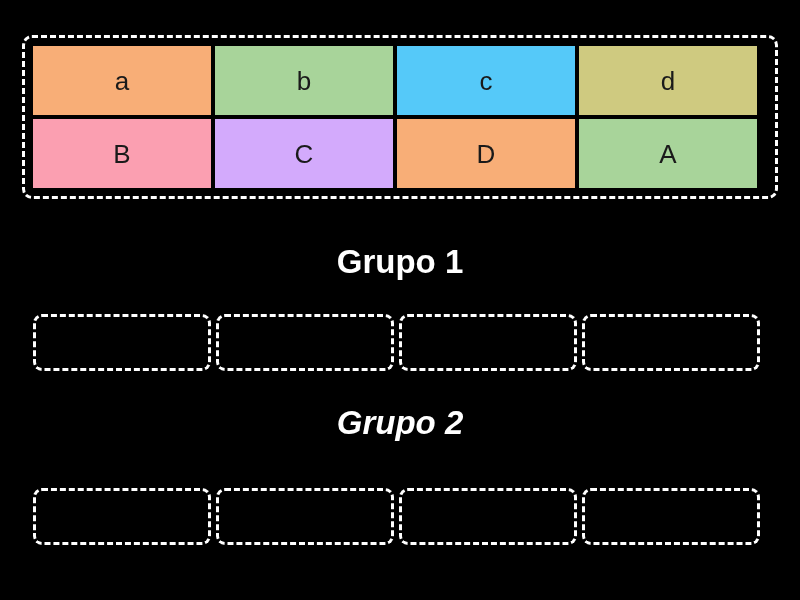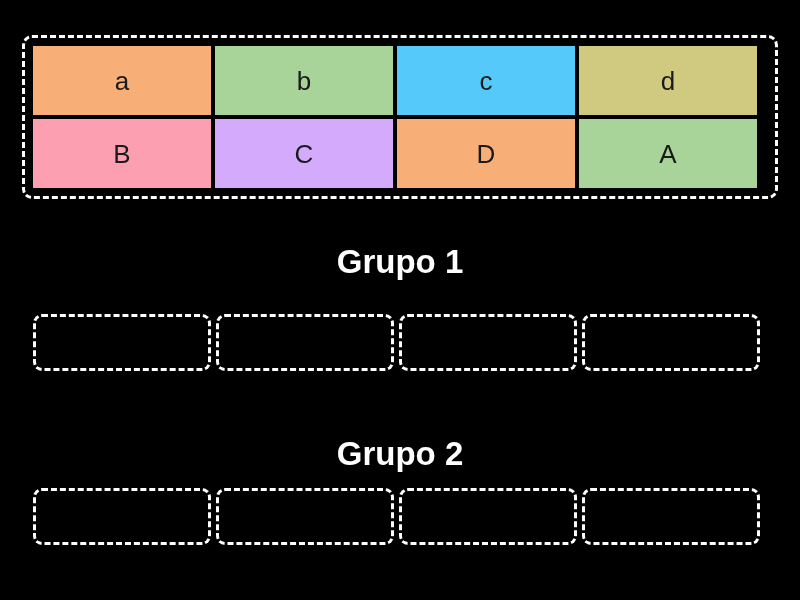--- a/index.html
+++ b/index.html
@@ -60,21 +60,21 @@
     left: 0;
     width: 800px;
     text-align: center;
     color: #ffffff;
     font-size: 33px;
     font-weight: bold;
     line-height: 1;
     user-select: none;
   }
   #group-1-title { top: 245px; }
-  #group-2-title { top: 437px; }
+  #group-2-title { top: 406px; font-style: italic; }
 
   .dropzone-row {
     position: absolute;
     left: 33px;
     width: 734px;
     height: 57px;
     display: flex;
     flex-direction: row;
   }
   #dropzone-row-1 { top: 314px; }

